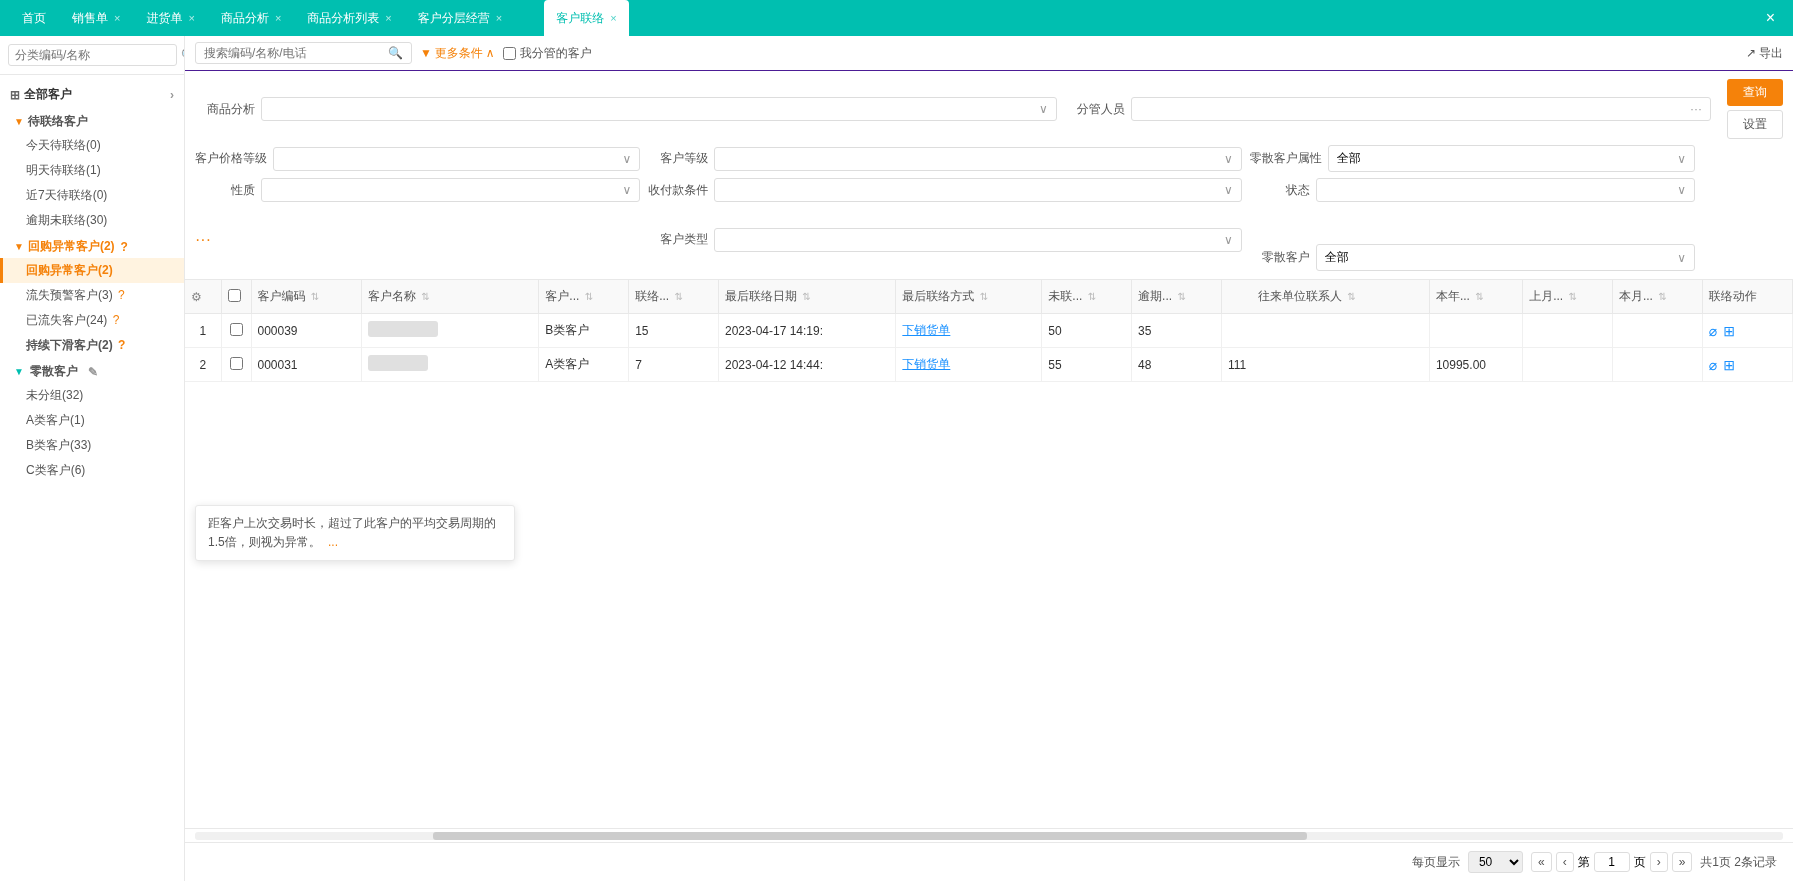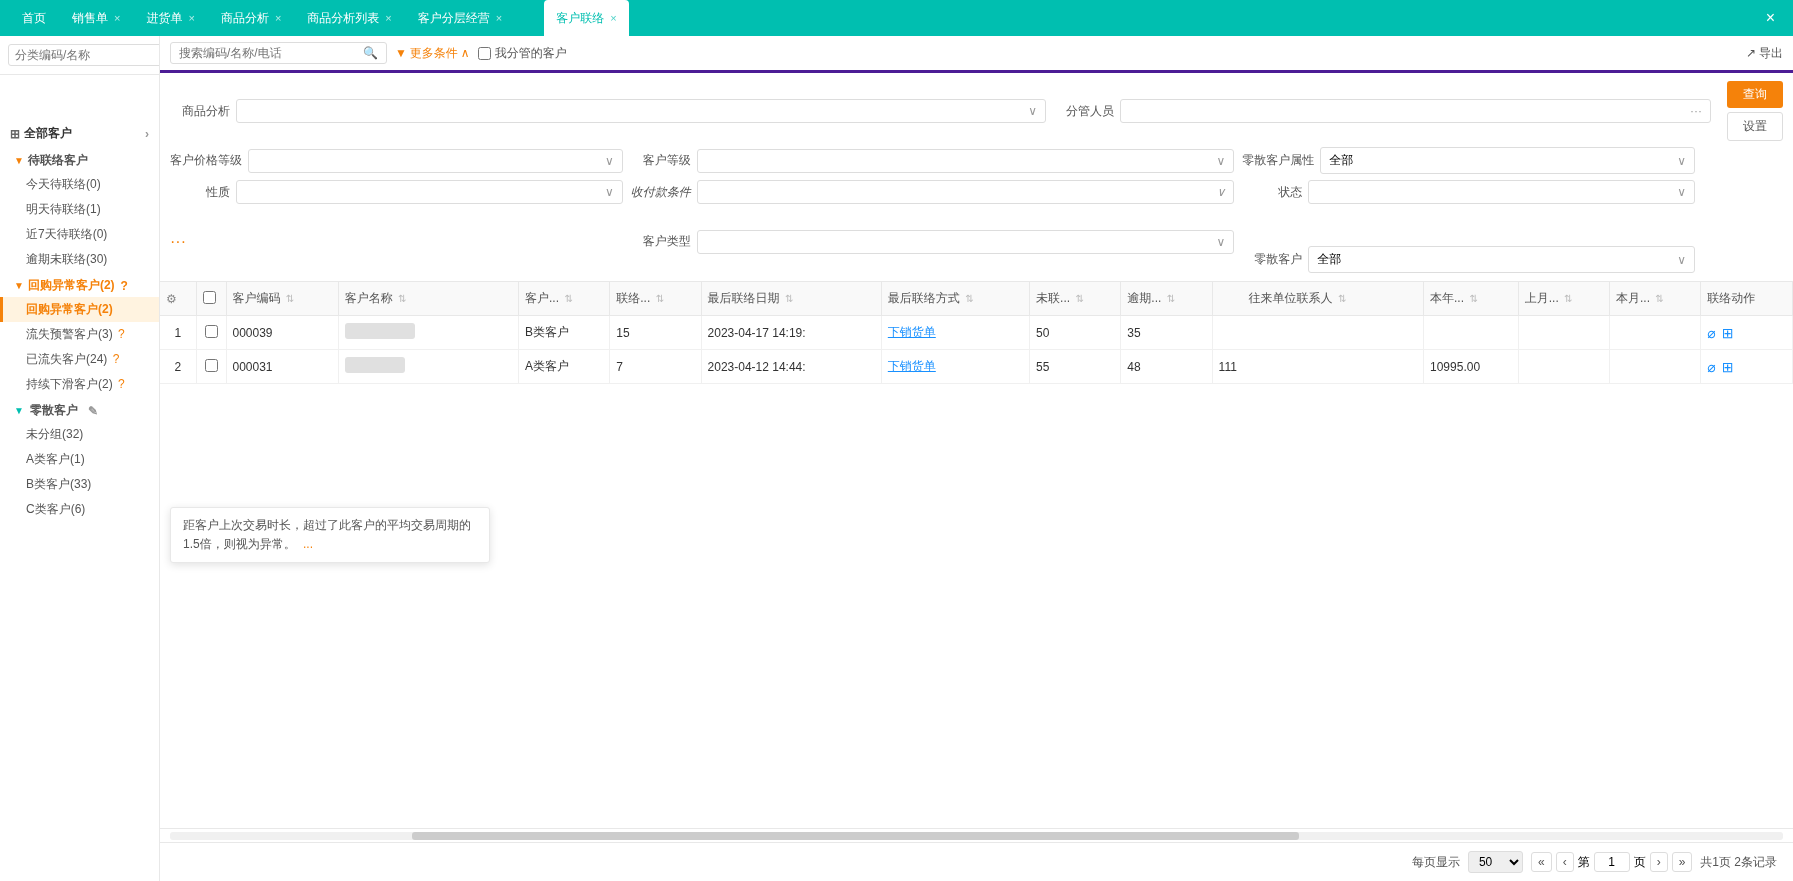--- a/index.html
+++ b/index.html
@@ -16,21 +16,21 @@
       background: #fff; color: #00bfb0; border-radius: 4px 4px 0 0; margin-left: 28px;
     }
     .nav-item .close-x { margin-left: 6px; font-size: 11px; opacity: 0.7; }
     .nav-close-btn { margin-left: auto; color: #fff; cursor: pointer; font-size: 16px; padding: 0 8px; }
 
     
     .main-layout { display: flex; height: calc(881px - 36px); }
 
     
     .sidebar {
-      width: 160px; background: #fff; border-right: 1px solid #e8e8e8; display: flex; flex-direction: column; overflow: hidden; flex-shrink: 0; gap: 39px;
+      width: 185px; background: #fff; border-right: 1px solid #e8e8e8; display: flex; flex-direction: column; overflow: hidden; flex-shrink: 0;
     }
     .sidebar-search {
       padding: 8px; border-bottom: 1px solid #e8e8e8; display: flex; align-items: center; gap: 4px;
     }
     .sidebar-search input {
       flex: 1; border: 1px solid #ddd; border-radius: 3px; padding: 3px 6px; font-size: 12px; outline: none;
     }
     .sidebar-search .search-icon { color: #999; cursor: pointer; }
     .sidebar-tree { flex: 1; overflow-y: auto; padding: 6px 0; }
     .tree-root {
@@ -42,21 +42,21 @@
     .tree-section .arrow { color: #f5820a; font-size: 10px; }
     .tree-item {
       padding: 4px 10px 4px 26px; color: #555; cursor: pointer; white-space: nowrap; overflow: hidden; text-overflow: ellipsis;
     }
 
     
     .content-area { flex: 1; display: flex; flex-direction: column; overflow: hidden; background: #f5f5f5; }
 
     
     .filter-bar {
-      background: #fff; padding: 6px 10px; border-bottom: 3px solid #4c1d95; display: flex; align-items: center; gap: 8px;
+      background: #fff; padding: 6px 10px; border-bottom: 1px solid #4c1d95; display: flex; align-items: center; gap: 8px;
     }
     .filter-search-box {
       display: flex; align-items: center; border: 1px solid #ddd; border-radius: 3px; padding: 3px 8px; gap: 4px; min-width: 200px;
     }
     .filter-search-box input { border: none; outline: none; font-size: 12px; min-width: 150px; }
     .more-conditions { color: #f5820a; cursor: pointer; display: flex; align-items: center; gap: 3px; white-space: nowrap; }
     .my-customers { display: flex; align-items: center; gap: 4px; color: #555; cursor: pointer; }
     .export-btn { margin-left: auto; color: #555; cursor: pointer; display: flex; align-items: center; gap: 3px; }
 
     
@@ -198,21 +198,21 @@
         <span>回购异常客户(2)</span>
       </div>
       <div class="tree-item" style="padding-left:26px;">
         <span>流失预警客户(3)</span>
         <span style="color:#f5820a; margin-left:2px;">?</span>
       </div>
       <div class="tree-item" style="padding-left:26px;">
         <span>已流失客户(24)</span>
         <span style="color:#f5820a; margin-left:2px;">?</span>
       </div>
-      <div class="tree-item" style="padding-left:26px;">
+      <div class="tree-item" style="padding-left:26px;font-weight:bold;">
         <span>持续下滑客户(2)</span>
         <span style="color:#f5820a; margin-left:2px;">?</span>
       </div>
 
       <div class="tree-section" style="display:flex; align-items:center; gap:6px;">
         <span class="arrow" style="color:#00bfb0;">▼</span>
         <span>零散客户</span>
         <span style="margin-left:4px; color:#999; cursor:pointer;">✎</span>
       </div>
       <div class="tree-item">未分组(32)</div>
@@ -293,21 +293,21 @@
       </div>
 
       <div class="filter-row">
         <div class="filter-col" style="flex:1.5; display:flex; align-items:center; gap:6px;">
           <span class="filter-label">性质</span>
           <div class="filter-select" style="flex:1;">
             <span></span>
             <span class="arrow">∨</span>
           </div>
         </div>
-        <div class="filter-col" style="flex:2; display:flex; align-items:center; gap:6px;font-style:italic;">
+        <div class="filter-col" style="flex:2; display:flex; align-items:center; gap:6px;">
           <span class="filter-label">收付款条件</span>
           <div class="filter-select" style="flex:1;">
             <span></span>
             <span class="arrow">∨</span>
           </div>
         </div>
         <div class="filter-col" style="flex:1.5; display:flex; align-items:center; gap:6px;">
           <span class="filter-label">状态</span>
           <div class="filter-select" style="flex:1;">
             <span></span>

